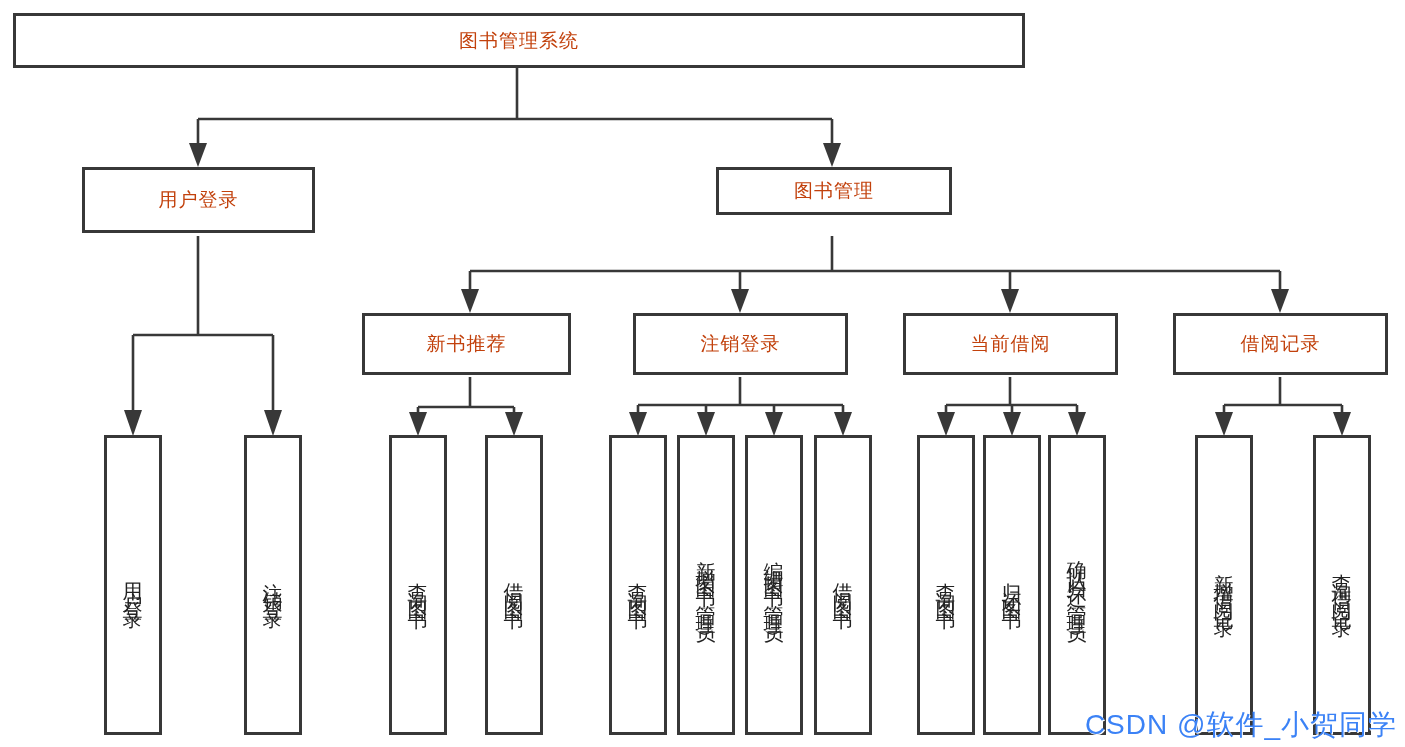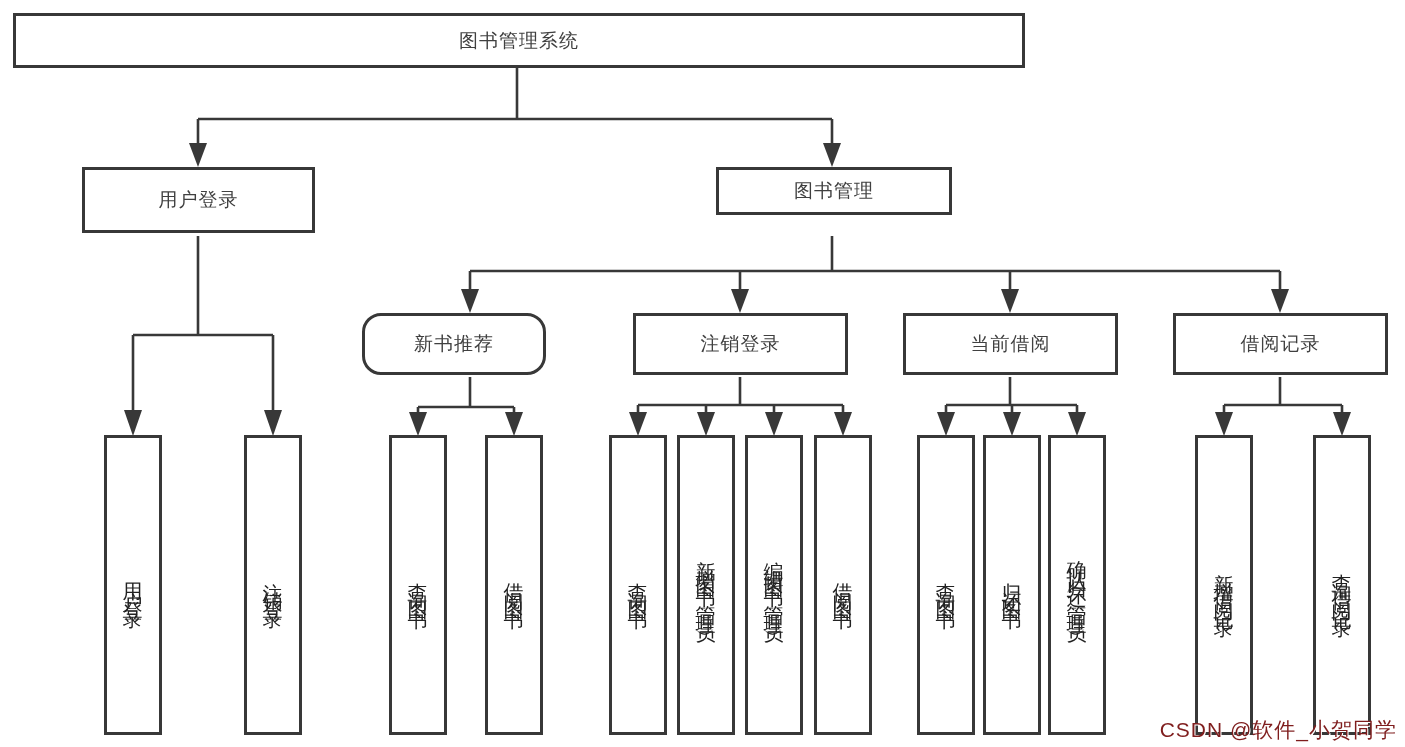--- a/index.html
+++ b/index.html
@@ -18,21 +18,21 @@
   }
   .hnode {
     position: absolute;
     box-sizing: border-box;
     border: 3px solid #383838;
     background: #ffffff;
     display: flex;
     align-items: center;
     justify-content: center;
     font-size: 19px;
-    color: #404040;
+    color: #c2410c;
     letter-spacing: 1px;
     white-space: nowrap;
   }
   .vnode {
     position: absolute;
     box-sizing: border-box;
     border: 3px solid #383838;
     background: #ffffff;
     display: flex;
     align-items: center;
@@ -46,22 +46,22 @@
     text-orientation: mixed;
     font-size: 20px;
     color: #222222;
     letter-spacing: 9px;
     line-height: 1;
   }
   .watermark {
     position: absolute;
     right: 8px;
     bottom: 3px;
-    font-size: 21px;
-    color: #7f1d1d;
+    font-size: 28px;
+    color: #3b82f6;
     letter-spacing: 1px;
     text-shadow: 1px 1px 0 #ffffff;
     white-space: nowrap;
   }
 </style>
 </head>
 <body>
 
 <div class="canvas">
 
@@ -106,21 +106,21 @@
       <polygon points="1215,412 1233,412 1224,436" fill="#383838" stroke="none"></polygon>
       <polygon points="1333,412 1351,412 1342,436" fill="#383838" stroke="none"></polygon>
     </g>
   </svg>
 
   <div class="hnode" style="left:13px; top:13px; width:1012px; height:55px;">图书管理系统</div>
 
   <div class="hnode" style="left:82px; top:167px; width:233px; height:66px;">用户登录</div>
   <div class="hnode" style="left:716px; top:167px; width:236px; height:48px;">图书管理</div>
 
-  <div class="hnode" style="left:362px; top:313px; width:184px; height:62px;border-radius:19px;">新书推荐</div>
+  <div class="hnode" style="left:362px; top:313px; width:209px; height:62px;">新书推荐</div>
   <div class="hnode" style="left:633px; top:313px; width:215px; height:62px;">注销登录</div>
   <div class="hnode" style="left:1173px; top:313px; width:215px; height:62px;">借阅记录</div>
   <div class="hnode" style="left:903px; top:313px; width:215px; height:62px;">当前借阅</div>
 
   <div class="vnode" style="left:104px;">
     <span class="vtext">用户登录</span>
   </div>
   <div class="vnode" style="left:244px;">
     <span class="vtext">注销登录</span>
   </div>

